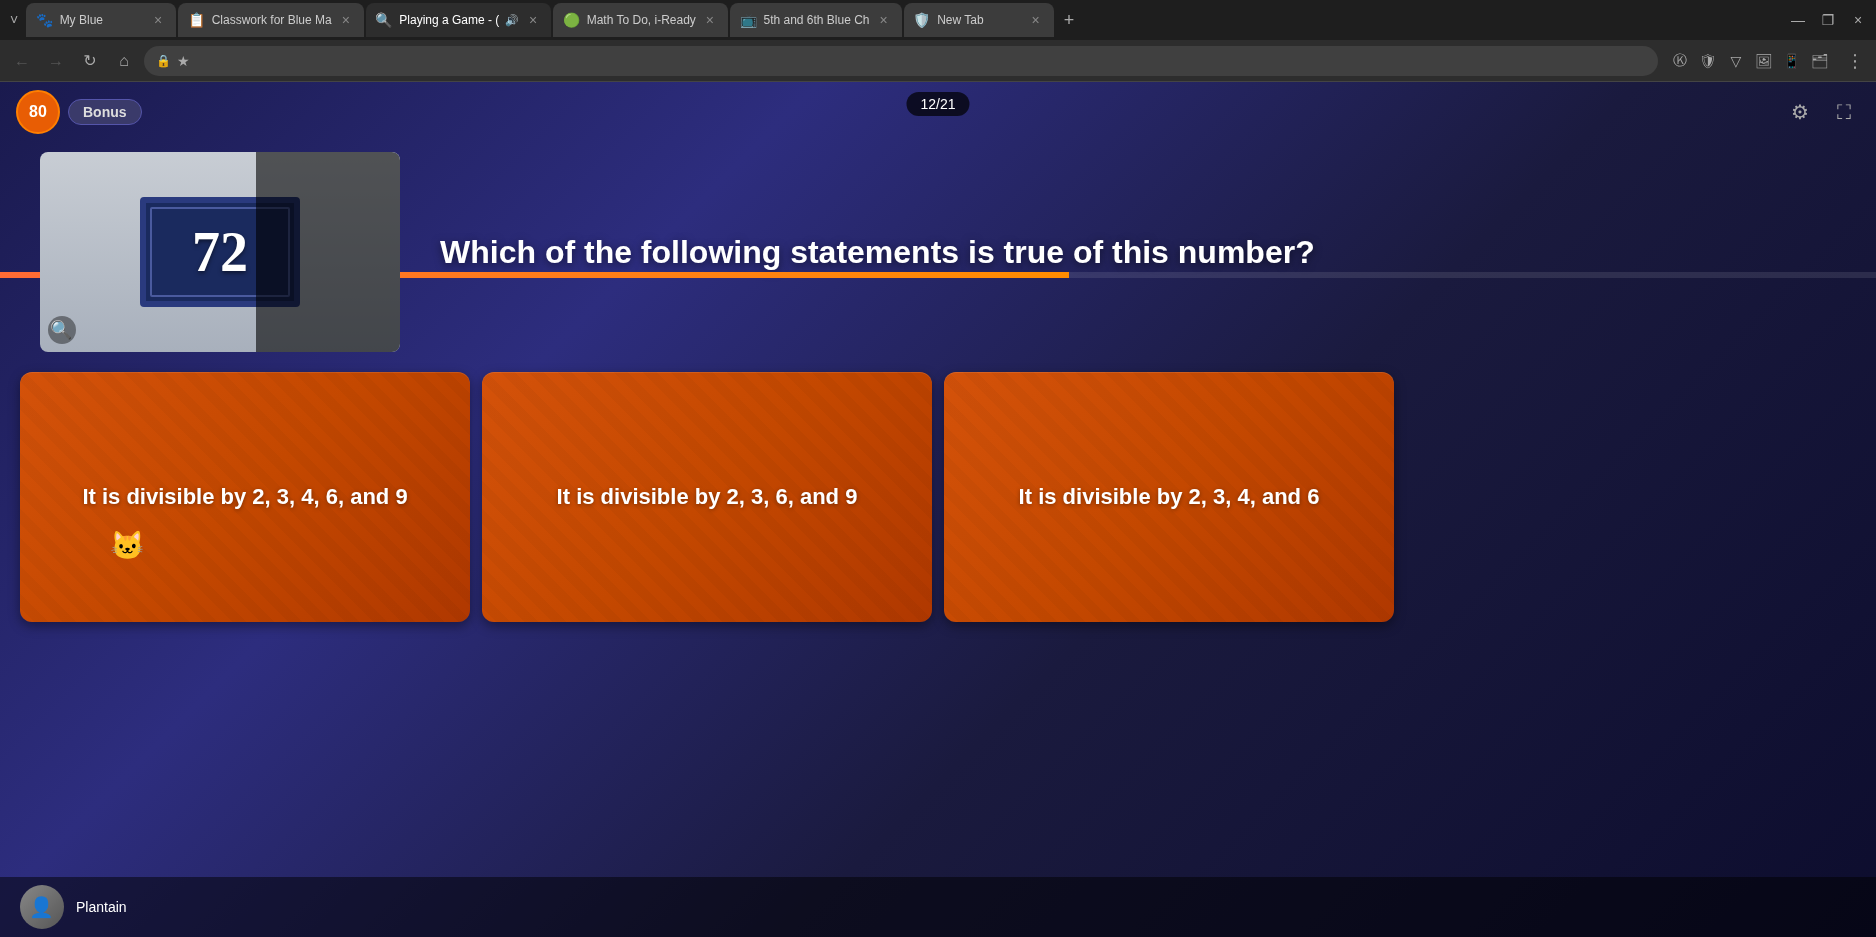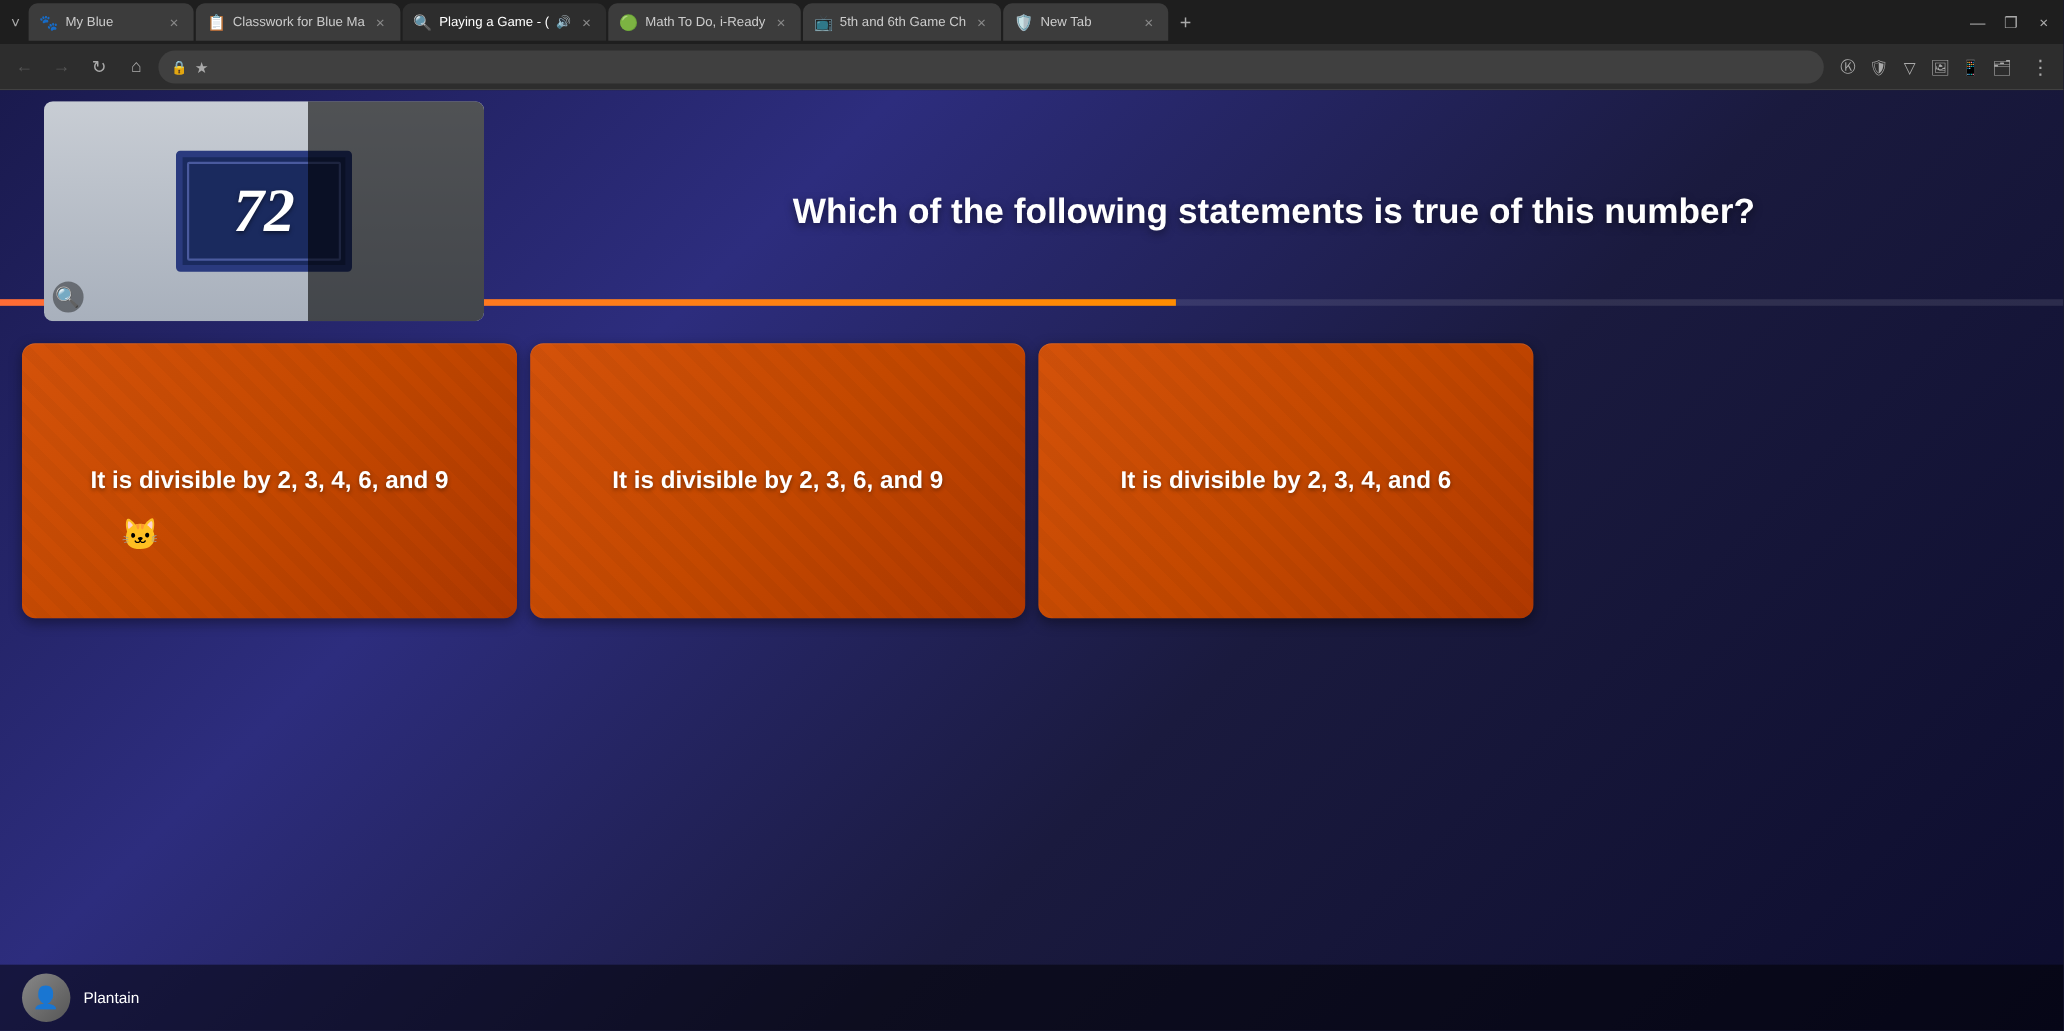--- a/index.html
+++ b/index.html
@@ -257,30 +257,29 @@
       gap: 40px;
       min-height: 230px;
     }
 
     .question-image-box {
       position: relative;
       flex-shrink: 0;
     }
 
     .question-image {
-      width: 400px;
+      width: 360px;
       height: 200px;
       background: #b0b8c4;
       border-radius: 8px;
       display: flex;
       align-items: center;
       justify-content: center;
       position: relative;
       overflow: hidden;
-      font-style: italic;
     }
 
     .image-wall {
       width: 100%;
       height: 100%;
       background: linear-gradient(180deg, #c8cdd4 0%, #a8b0bc 100%);
       display: flex;
       align-items: center;
       justify-content: center;
     }
@@ -327,21 +326,20 @@
       align-items: center;
       justify-content: center;
       cursor: pointer;
     }
 
     .question-text {
       flex: 1;
       color: white;
       font-size: 32px;
       font-weight: bold;
-      text-align: center;
       line-height: 1.4;
       text-shadow: 0 2px 8px rgba(0,0,0,0.5);
     }
 
     
     .answers-grid {
       display: grid;
       grid-template-columns: repeat(4, 1fr);
       gap: 12px;
       padding: 0 20px;
@@ -479,21 +477,21 @@
     </div>
 
     <div class="tab">
       <span class="tab-favicon">🟢</span>
       <span class="tab-title">Math To Do, i-Ready</span>
       <span class="tab-close">×</span>
     </div>
 
     <div class="tab">
       <span class="tab-favicon">📺</span>
-      <span class="tab-title">5th and 6th Game Ch</span>
+      <span class="tab-title">5th and 6th Blue Ch</span>
       <span class="tab-close">×</span>
     </div>
 
     <div class="tab">
       <span class="tab-favicon">🛡️</span>
       <span class="tab-title">New Tab</span>
       <span class="tab-close">×</span>
     </div>
 
     <div class="tab-new">+</div>
@@ -524,20 +522,33 @@
       <div class="ext-icon">📱</div>
       <div class="ext-icon">🗂</div>
     </div>
 
     <div class="kebab-menu">⋮</div>
   </div>
 </div>
 
 <div class="game-container">
 
+  <div class="game-top-bar">
+    <div class="score-section">
+      <div class="score-circle">80</div>
+      <div class="bonus-badge">Bonus</div>
+    </div>
+
+    <div class="question-counter">12/21</div>
+
+    <div class="top-right-controls">
+      <div class="top-control-btn">⚙</div>
+      <div class="top-control-btn">⛶</div>
+    </div>
+  </div>
 
   <div class="progress-bar-area">
     <div class="progress-bar-fill" style="width: 57%;"></div>
   </div>
 
   <div class="question-area">
 
     <div class="question-image-box">
       <div class="question-image">
         <div class="image-wall">

